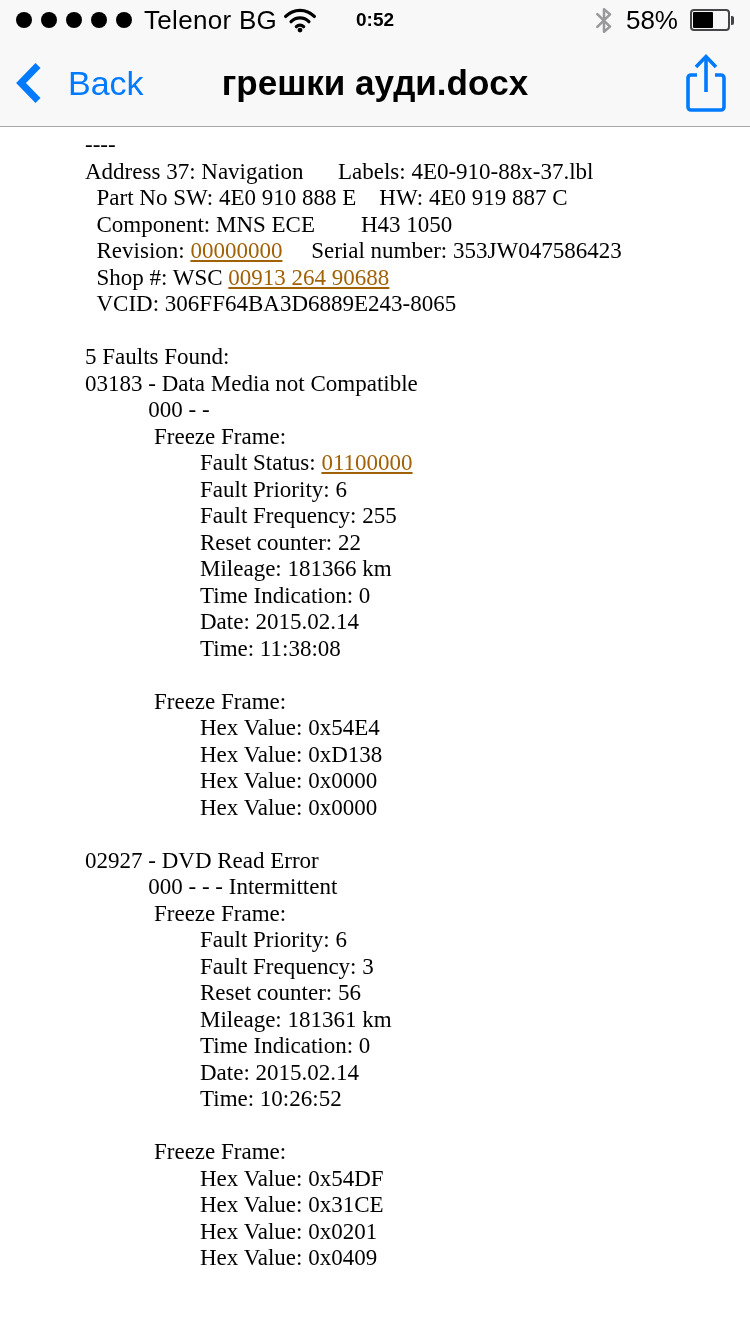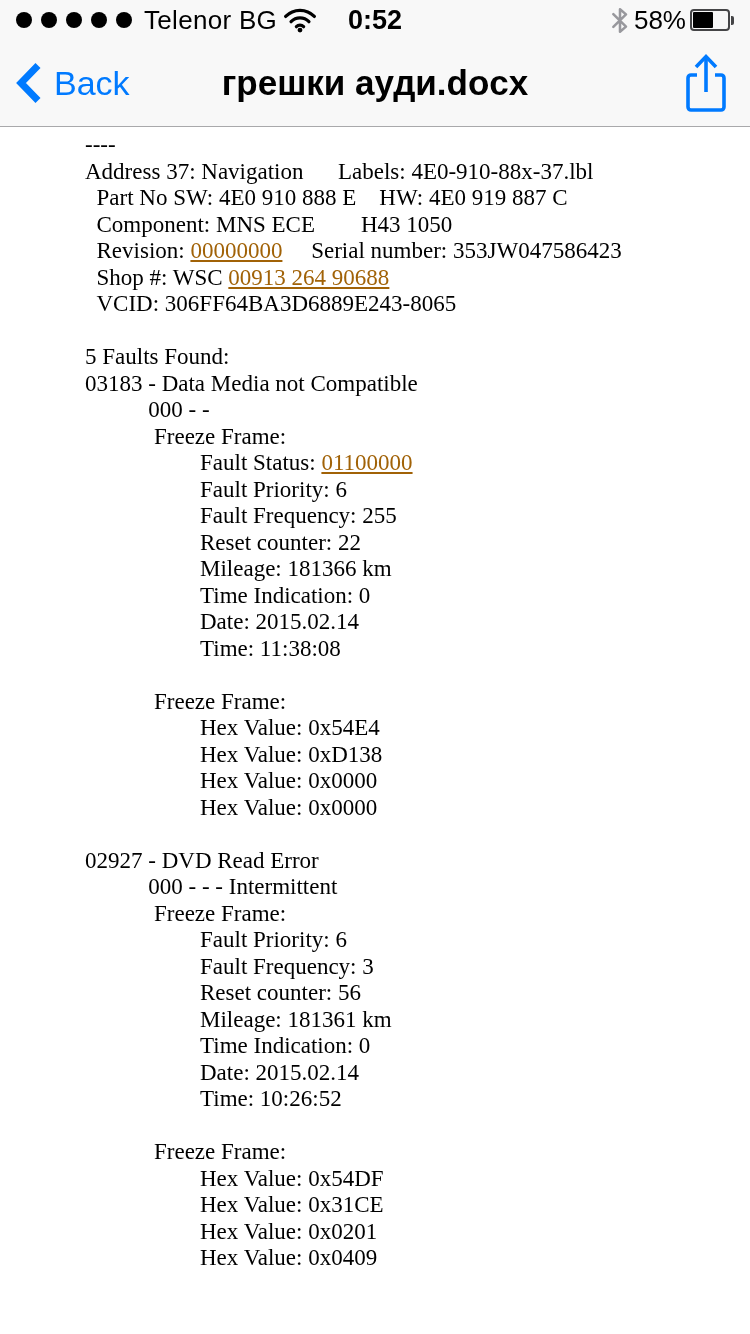--- a/index.html
+++ b/index.html
@@ -21,39 +21,39 @@
     position:absolute; top:0; left:0; width:750px; height:40px;
     display:flex; align-items:center;
     font-size:26px; color:#000;
   }
   .sb-left { display:flex; align-items:center; margin-left:16px; }
   .signal-dots { display:flex; align-items:center; gap:9px; margin-right:12px; }
   .signal-dots i { width:16px; height:16px; border-radius:50%; background:#000; display:block; }
   .carrier { margin-right:6px; letter-spacing:0.3px; }
   .sb-time {
     position:absolute; left:0; right:0; text-align:center;
-    font-weight:bold; font-size:27px; pointer-events:none;
+    font-weight:bold; font-size:19px; pointer-events:none;
   }
-  .sb-right { position:absolute; right:14px; top:0; height:40px; display:flex; align-items:center; gap:4px; }
+  .sb-right { position:absolute; right:14px; top:0; height:40px; display:flex; align-items:center; gap:12px; }
   .batt-pct { font-size:26px; }
   .battery { position:relative; width:46px; height:24px; display:flex; align-items:center; }
   .battery .shell {
     width:40px; height:22px; border:2px solid #454547; border-radius:4px;
     box-sizing:border-box; padding:1px; display:block;
   }
   .battery .fill { display:block; height:100%; width:58%; background:#000; border-radius:1px; }
   .battery .nub {
     width:3px; height:9px; background:#454547; margin-left:1px;
     border-radius:0 2px 2px 0; display:block;
   }
   
   .nav-bar { position:absolute; top:40px; left:0; width:750px; height:86px; }
   .back-button {
     position:absolute; left:16px; top:0; height:86px;
-    display:flex; align-items:center; gap:12px; cursor:pointer;
+    display:flex; align-items:center; gap:26px; cursor:pointer;
   }
   .back-label { color:#007aff; font-size:34px; }
   .nav-title {
     position:absolute; left:120px; right:120px; top:0; height:86px;
     display:flex; align-items:center; justify-content:center;
     font-size:35px; font-weight:bold; color:#000;
     white-space:nowrap; overflow:hidden;
   }
   .share-button {
     position:absolute; right:18px; top:0; height:86px;

